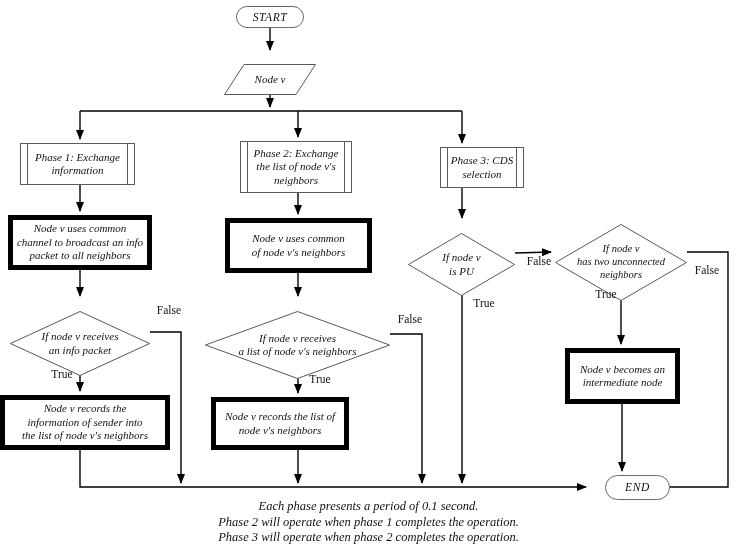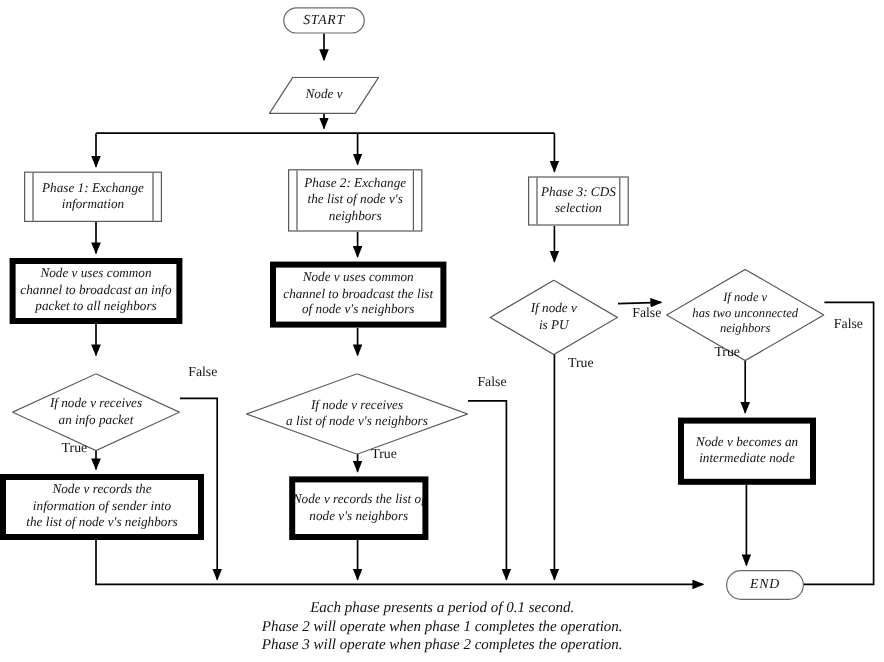--- a/index.html
+++ b/index.html
@@ -94,21 +94,20 @@
   </div>
 
   <div class="node rect" style="left:8px;top:215px;width:144px;height:55px">
     <span class="ln">Node v uses common</span>
     <span class="ln">channel to broadcast an info</span>
     <span class="ln">packet to all neighbors</span>
   </div>
 
   <div class="node rect" style="left:225px;top:218px;width:147px;height:55px">
     <span class="ln">Node v uses common</span>
-    <span class="ln">channel to broadcast the list</span>
     <span class="ln">of node v's neighbors</span>
   </div>
 
   <div class="node diamond" style="left:10px;top:300px;width:140px;height:65px">
     <svg viewBox="0 0 140 65" preserveAspectRatio="none">
       <polygon points="70,0.5 139.5,32.5 70,64.5 0.5,32.5"></polygon>
     </svg>
     <div class="txt">
       <span class="ln">If node v receives</span>
       <span class="ln">an info packet</span>
@@ -145,21 +144,21 @@
       <span class="ln">neighbors</span>
     </div>
   </div>
 
   <div class="node rect" style="left:0;top:395px;width:170px;height:55px">
     <span class="ln">Node v records the</span>
     <span class="ln">information of sender into</span>
     <span class="ln">the list of node v's neighbors</span>
   </div>
 
-  <div class="node rect" style="left:241px;top:397px;width:116px;height:53px">
+  <div class="node rect" style="left:211px;top:397px;width:138px;height:53px">
     <span class="ln">Node v records the list of</span>
     <span class="ln">node v's neighbors</span>
   </div>
 
   <div class="node rect" style="left:565px;top:348px;width:115px;height:56px">
     <span class="ln">Node v becomes an</span>
     <span class="ln">intermediate node</span>
   </div>
 
   <div class="node pill" style="left:605px;top:475px;width:65px;height:25px">

